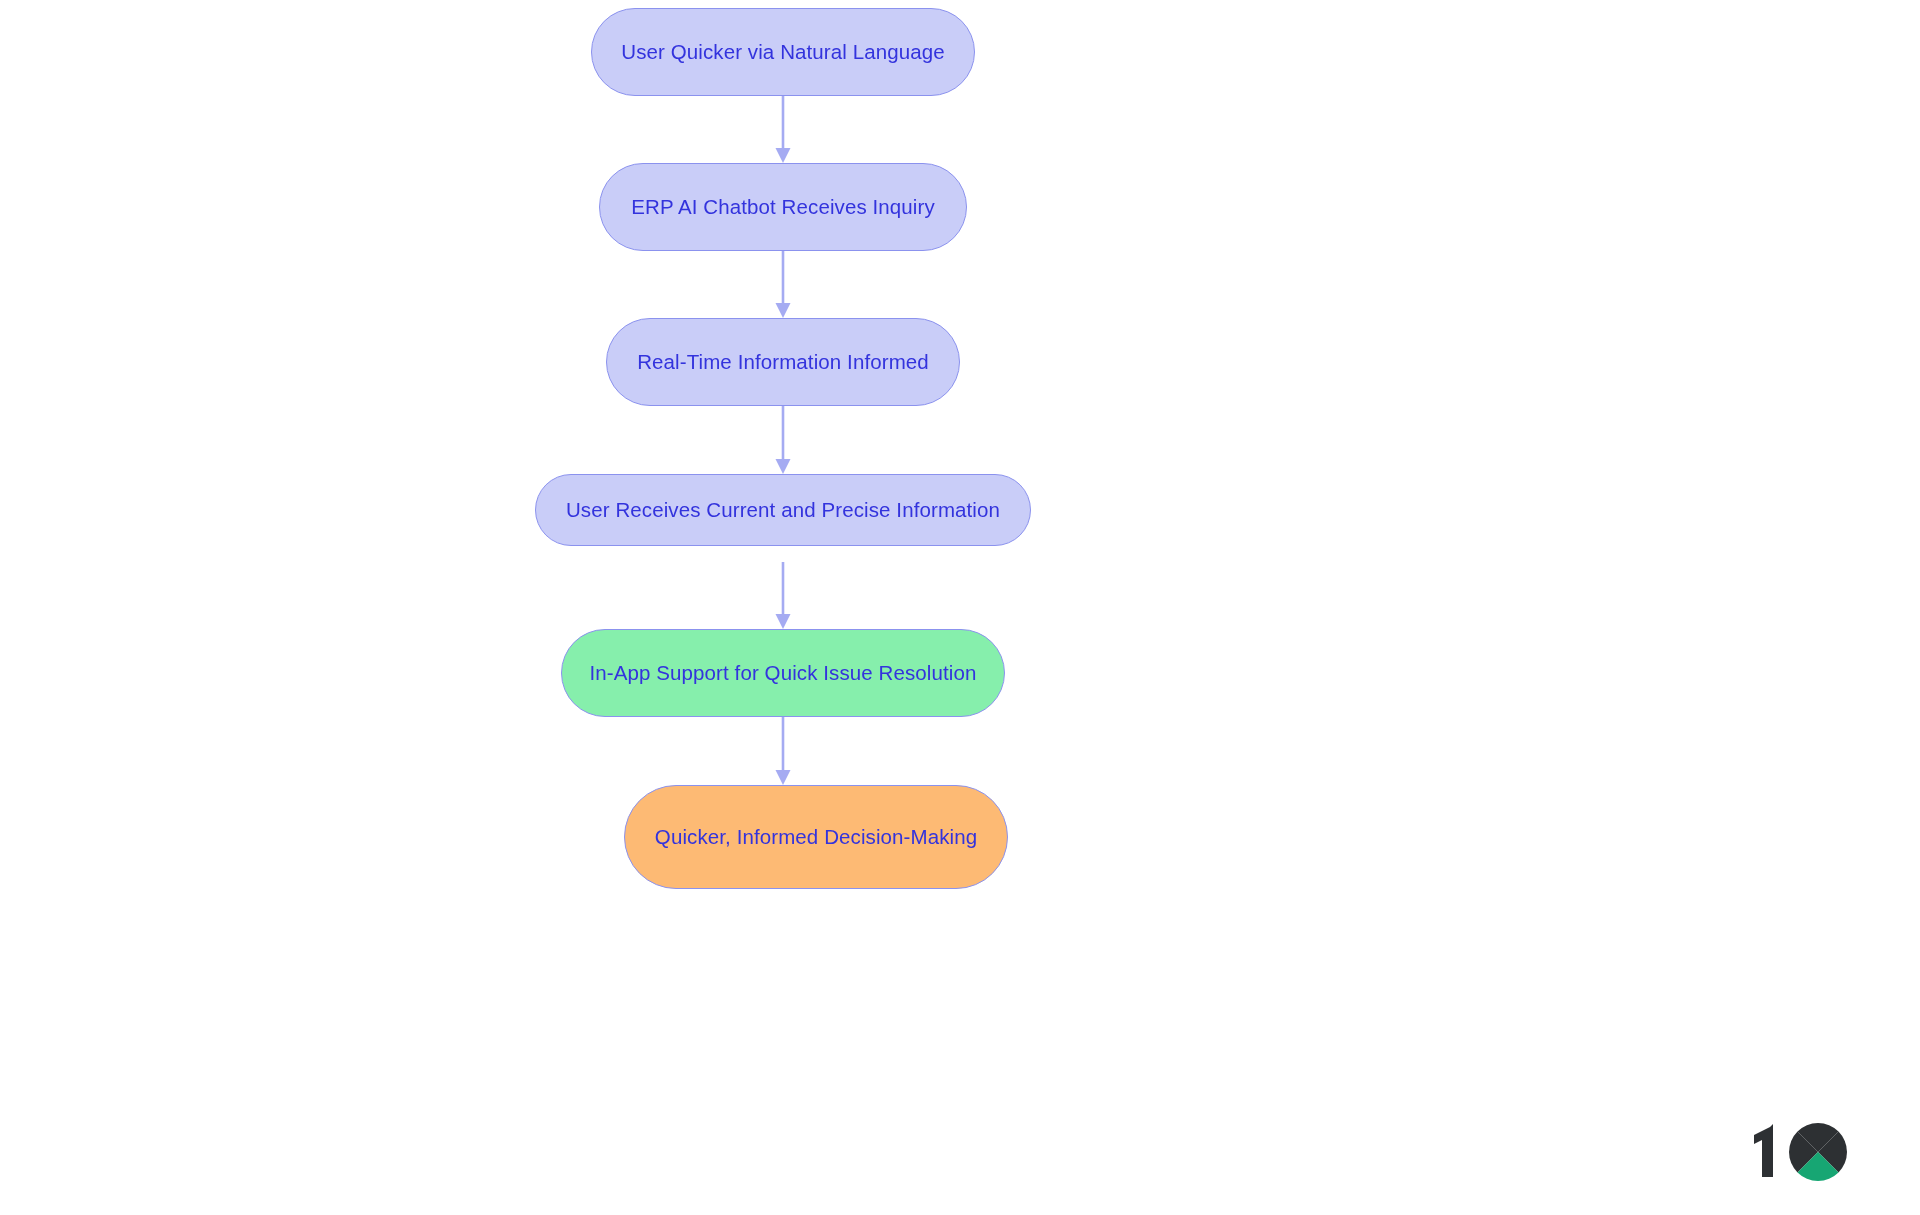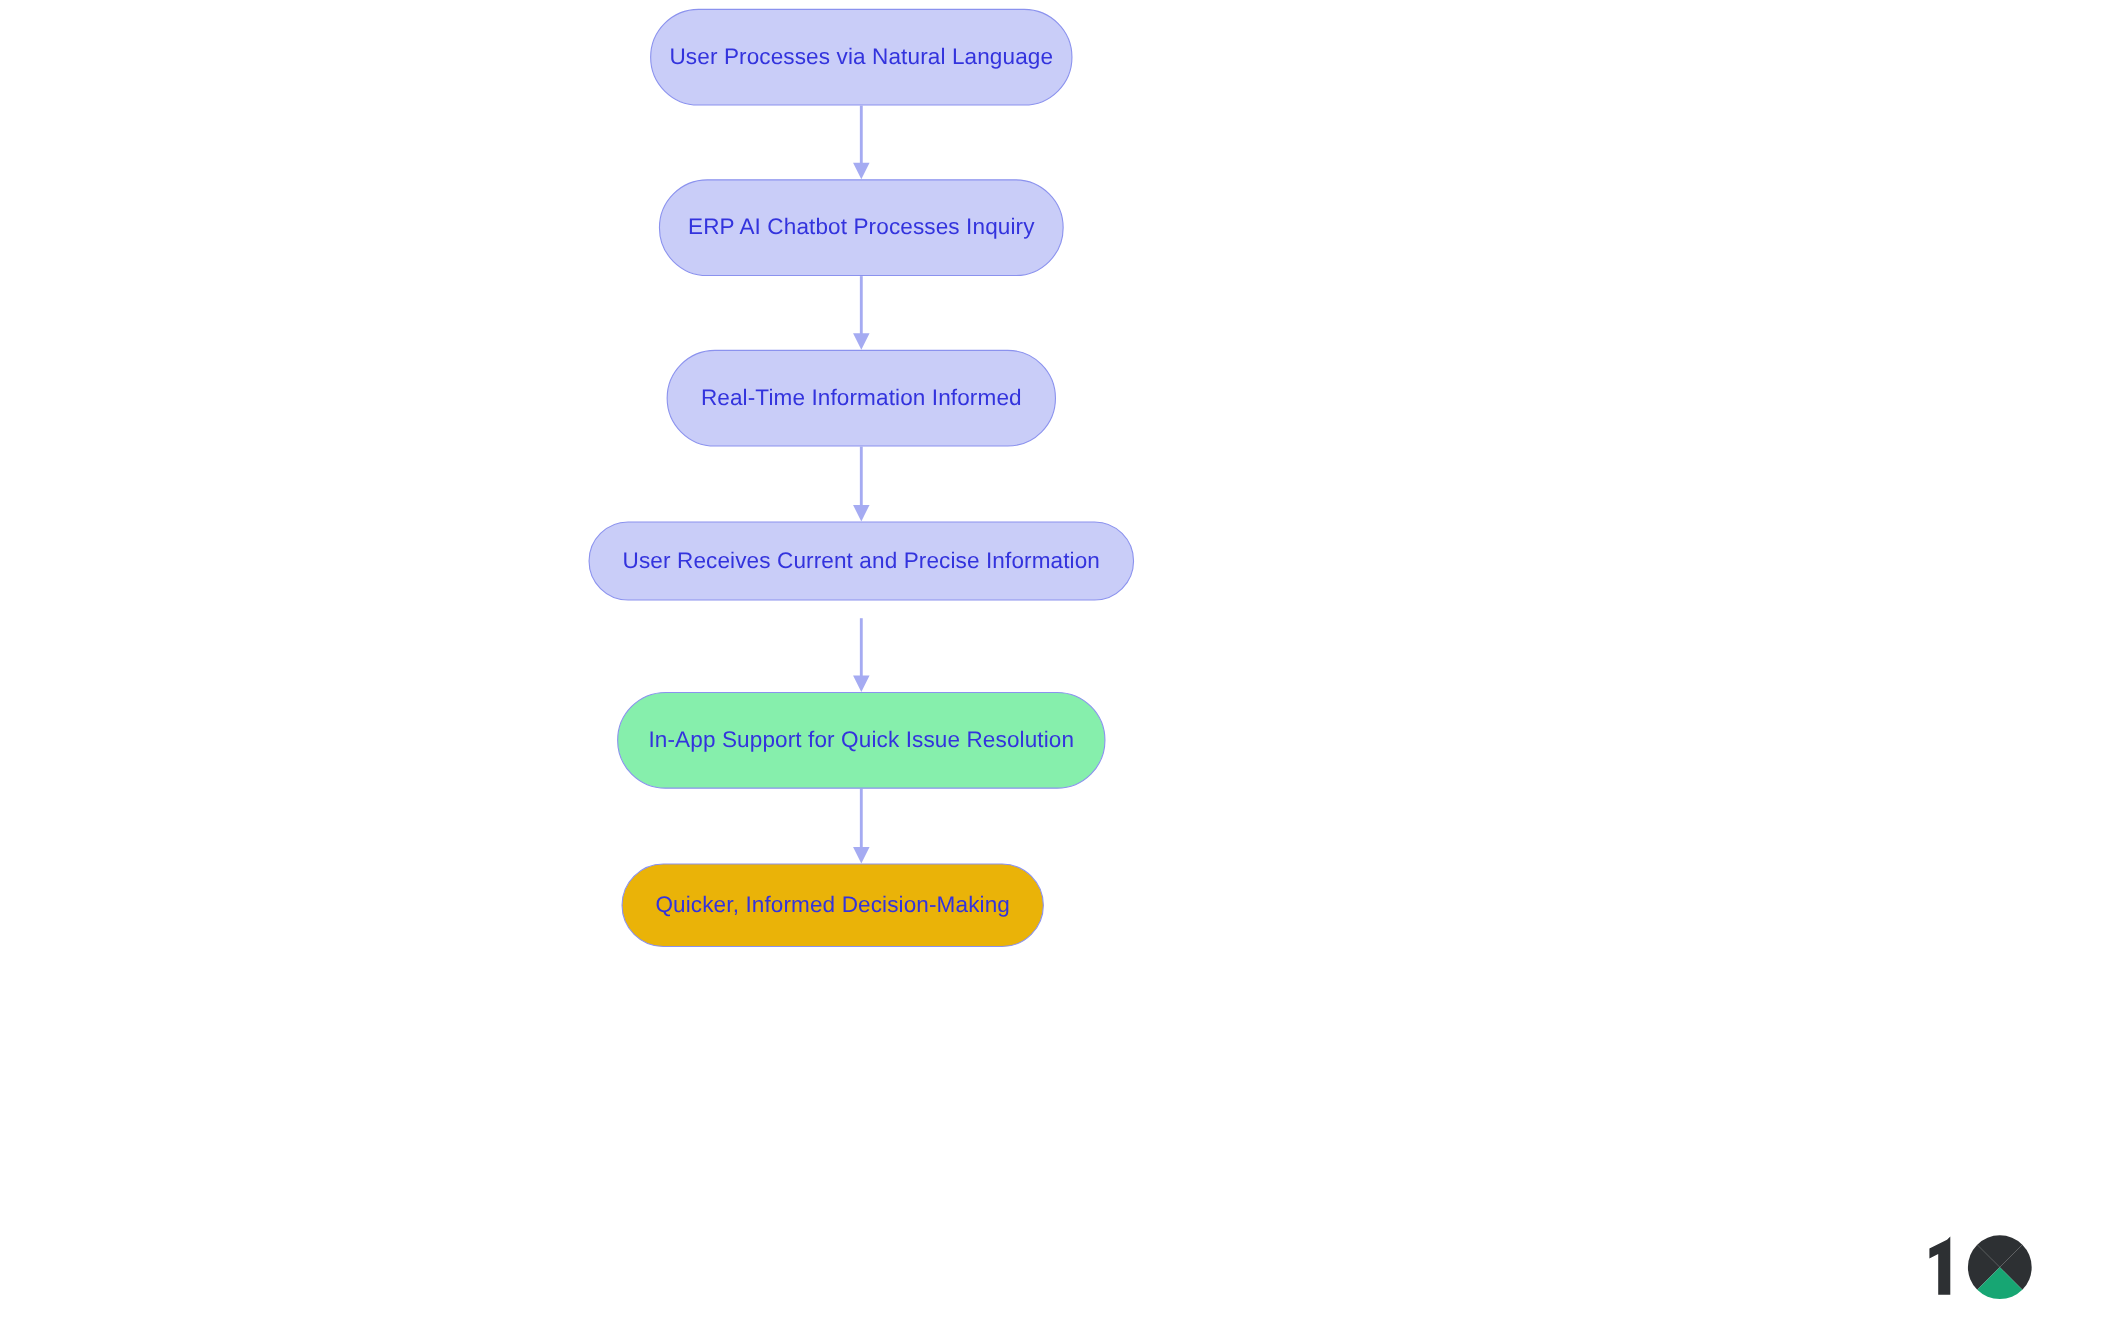--- a/index.html
+++ b/index.html
@@ -97,35 +97,35 @@
         </div>
         <div class="connector" style="left: 770px; top: 717px; height: 68px;">
           <svg width="26" height="68" viewBox="0 0 26 68">
             <line x1="13" y1="0" x2="13" y2="54" stroke="#a5abf2" stroke-width="2.6"></line>
             <path d="M5.5 53 L20.5 53 L13 68 Z" fill="#a5abf2"></path>
           </svg>
         </div>
       </div>
     <div id="nodes">
         <div class="node" style="left: 591px; top: 8px; width: 384px; height: 88px; background: rgb(201, 205, 248); border-color: rgb(139, 146, 238);">
-          <span class="node-label" style="color: rgb(51, 51, 221);">User Processes via Natural Language</span>
+          <span class="node-label" style="color: rgb(51, 51, 221);">User Quicker via Natural Language</span>
         </div>
         <div class="node" style="left: 599px; top: 163px; width: 368px; height: 88px; background: rgb(201, 205, 248); border-color: rgb(139, 146, 238);">
-          <span class="node-label" style="color: rgb(51, 51, 221);">ERP AI Chatbot Processes Inquiry</span>
+          <span class="node-label" style="color: rgb(51, 51, 221);">ERP AI Chatbot Receives Inquiry</span>
         </div>
         <div class="node" style="left: 606px; top: 318px; width: 354px; height: 88px; background: rgb(201, 205, 248); border-color: rgb(139, 146, 238);">
           <span class="node-label" style="color: rgb(51, 51, 221);">Real-Time Information Informed</span>
         </div>
         <div class="node" style="left: 535px; top: 474px; width: 496px; height: 72px; background: rgb(201, 205, 248); border-color: rgb(139, 146, 238);">
           <span class="node-label" style="color: rgb(51, 51, 221);">User Receives Current and Precise Information</span>
         </div>
         <div class="node" style="left: 561px; top: 629px; width: 444px; height: 88px; background: #86efac; border-color: rgb(139, 146, 238);">
           <span class="node-label" style="color: rgb(51, 51, 221);">In-App Support for Quick Issue Resolution</span>
         </div>
-        <div class="node" style="left: 565px; top: 785px; width: 384px; height: 76px; background: #eab308; border-color: rgb(139, 146, 238);">
+        <div class="node" style="left: 624px; top: 785px; width: 384px; height: 104px; background: #fdba74; border-color: rgb(139, 146, 238);">
           <span class="node-label" style="color: rgb(51, 51, 221);">Quicker, Informed Decision-Making</span>
         </div>
       </div>
   </div>
 
   <div id="logo">
     <svg viewBox="0 0 132 72" width="132" height="72" aria-label="10X logo">
 
       <path fill="#2d3033" d="M30 14 L14 22 L14 31 L22 27 L22 64 L33 64 L33 11 Z"></path>
 

